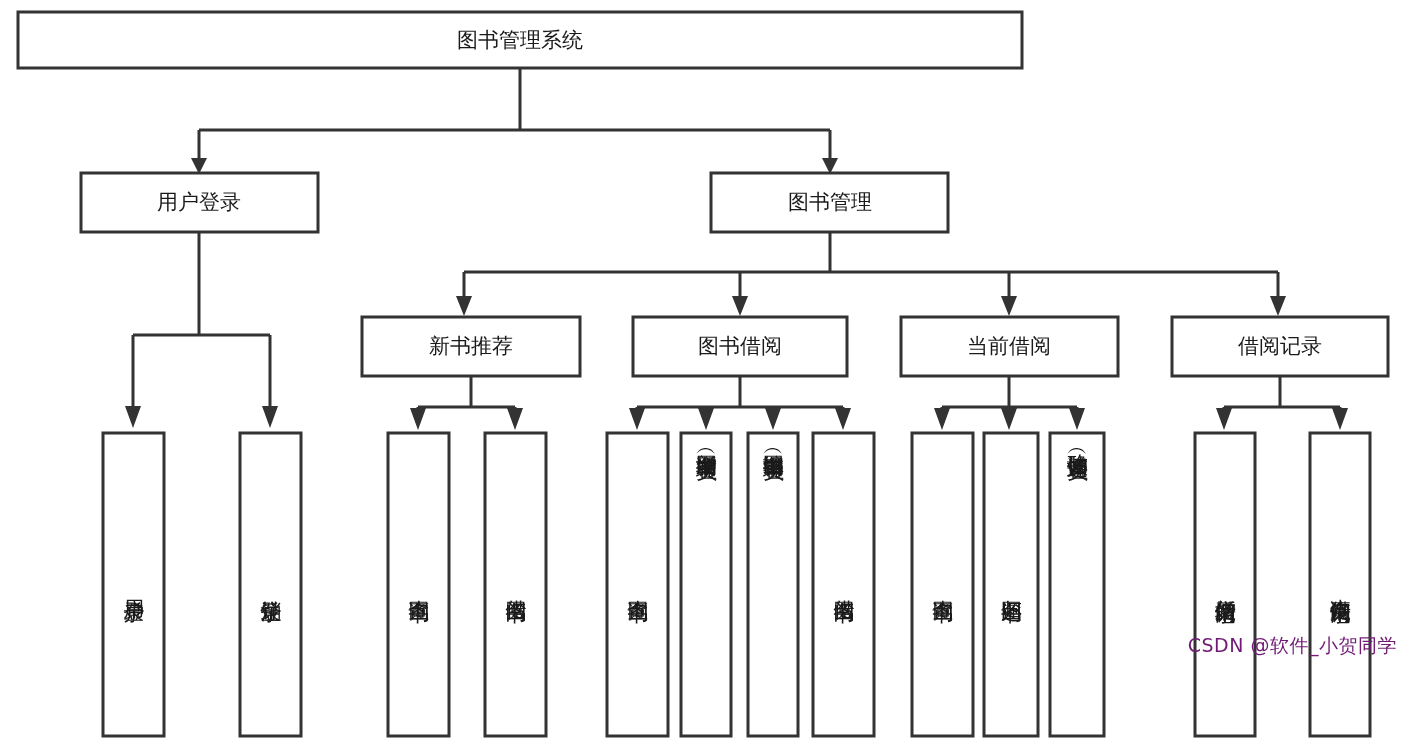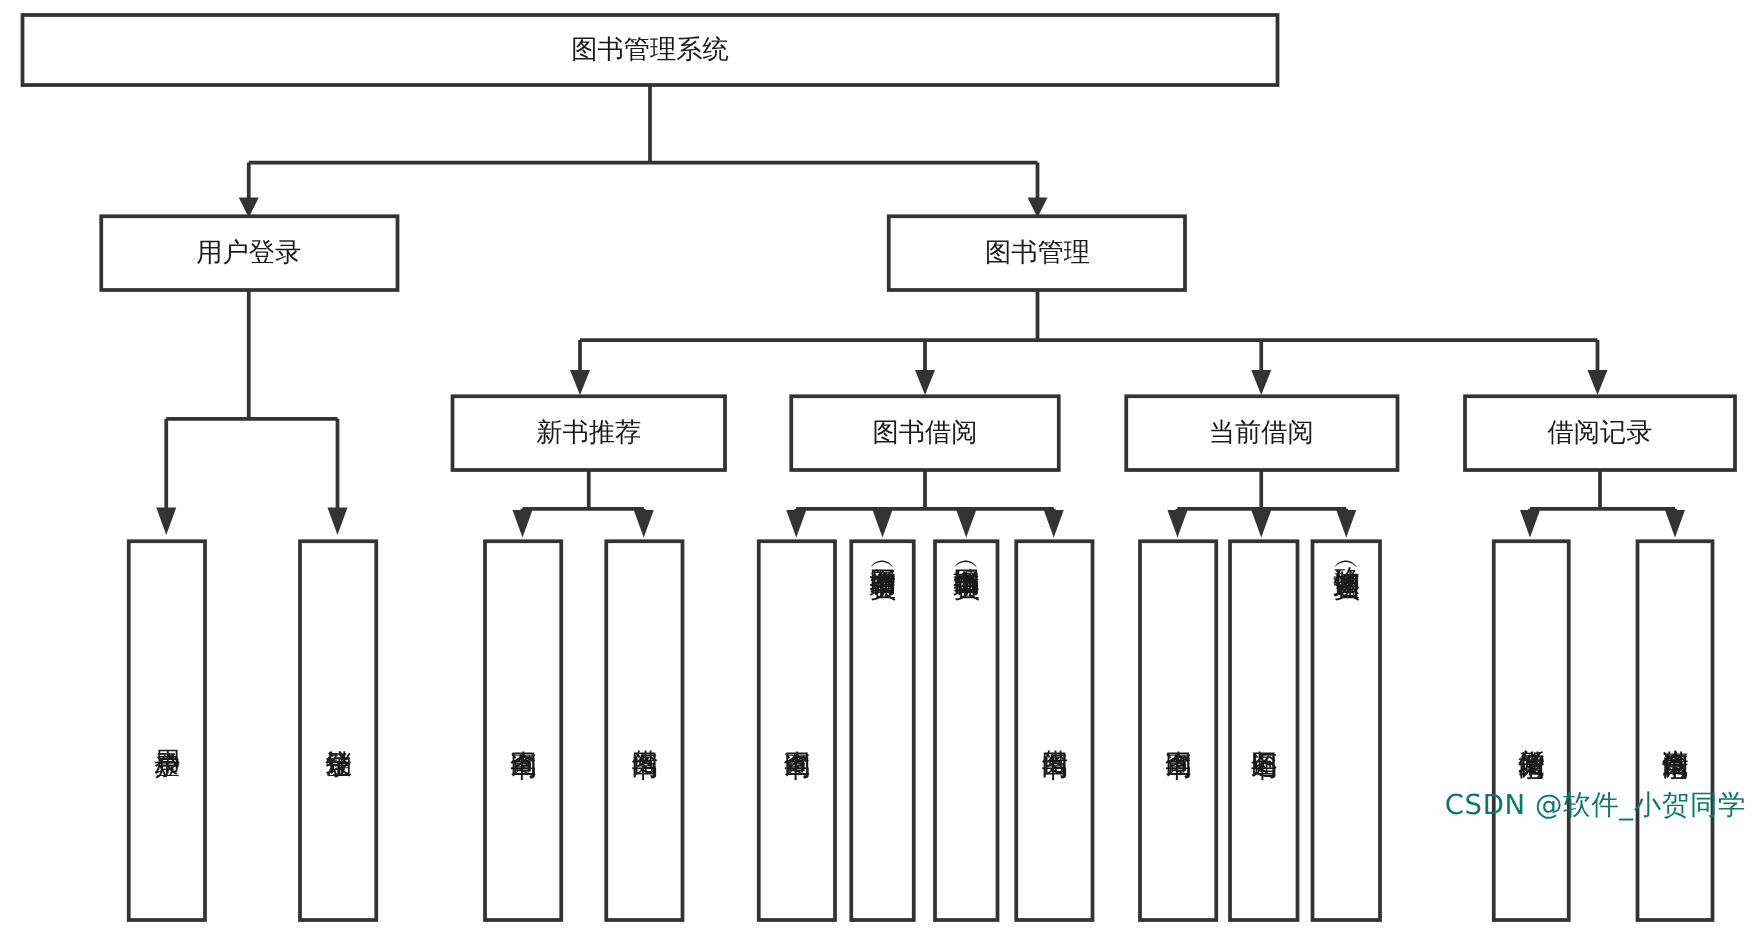--- a/index.html
+++ b/index.html
@@ -62,22 +62,22 @@
     stroke-linecap: butt;
   }
   .arrow-head {
     fill: #333333;
   }
   #watermark {
     position: absolute;
     right: 8px;
     bottom: 6px;
     font-family: "DejaVu Sans", "Liberation Sans", sans-serif;
-    font-size: 22px;
-    color: #0f766e;
+    font-size: 19px;
+    color: #701a75;
     white-space: nowrap;
     letter-spacing: 0.5px;
   }
 </style>
 </head>
 <body>
 
 <div id="diagram-root">
 
   <svg class="flow" viewBox="0 0 1405 747" xmlns="http://www.w3.org/2000/svg">

